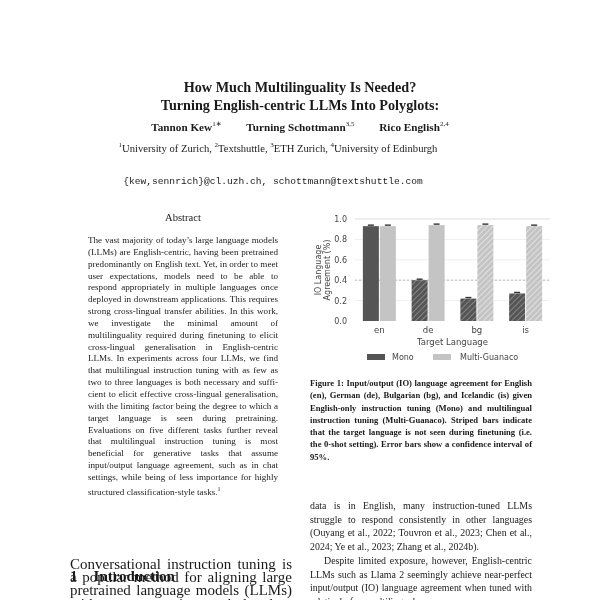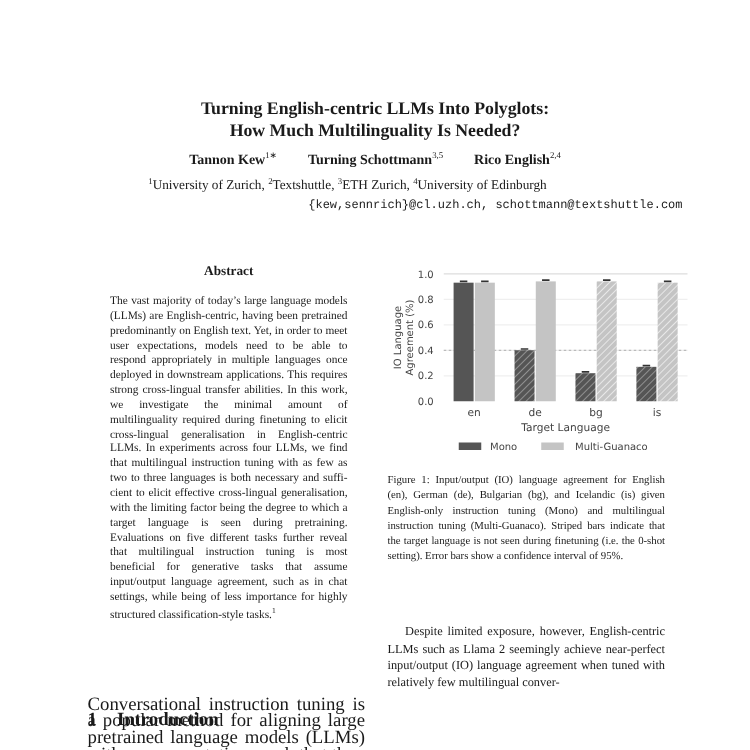--- a/index.html
+++ b/index.html
@@ -7,45 +7,45 @@
          font-family: "Liberation Serif", serif; color: #1a1a1a; }
   .title { position: absolute; top: 78px; left: 0; width: 600px; text-align: center;
            font-weight: bold; font-size: 14.2px; line-height: 18px; }
   .authors { position: absolute; top: 120px; left: 0; width: 600px; text-align: center;
              font-weight: bold; font-size: 11.2px; }
   .authors span { margin: 4px 11px; }
   .authors sup { font-weight: normal; font-size: 7px; }
   .affil { position: absolute; top: 141px; left: 0; width: 556px; text-align: center;
            font-size: 10.6px; }
   .affil sup { font-size: 7px; }
-  .emails { position: absolute; top: 158px; left: 0; width: 546px; text-align: right;
+  .emails { position: absolute; top: 176px; left: 0; width: 546px; text-align: center;
             font-family: "Liberation Mono", monospace; font-size: 9.6px; }
   .abstract-head { position: absolute; top: 212px; left: 88px; width: 190px;
-                   text-align: center; font-weight: bold; font-size: 10.6px; }
+                   text-align: center; font-weight: normal; font-size: 10.6px; }
   .abstract { position: absolute; top: 235px; left: 88px; width: 190px;
               font-size: 9.1px; line-height: 11.85px; text-align: justify; hyphens: manual; }
   .abstract sup { font-size: 6px; }
   .sec-head { position: absolute; top: 568px; left: 70px; font-weight: bold; font-size: 15px; }
   .sec-head .num { margin-right: 16px; }
   .intro { position: absolute; top: 558px; left: 70px; width: 222px;
            font-size: 15px; line-height: 13.2px; text-align: justify; }
   .chart { position: absolute; top: 210px; left: 305px; width: 250px; height: 150px; }
   .caption { position: absolute; top: 377px; left: 310px; width: 222px;
-             font-size: 8.6px; line-height: 12.3px; text-align: justify; }
+             font-size: 8.6px; line-height: 12.3px; text-align: justify; font-weight: bold; }
   .col2 { position: absolute; top: 499px; left: 310px; width: 222px;
           font-size: 9.9px; line-height: 13.7px; text-align: justify; }
   .col2 p { margin: 0; }
   .col2 .indent { text-indent: 14px; }
 </style>
 </head>
 <body>
 
 <div class="title">
+  <div>How Much Multilinguality Is Needed?</div>
   <div>Turning English-centric LLMs Into Polyglots:</div>
-  <div>How Much Multilinguality Is Needed?</div>
 </div>
 
 <div class="authors">
   <span><b>Tannon Kew</b><sup>1∗</sup></span>
   <span><b>Turning Schottmann</b><sup>3,5</sup></span>
   <span><b>Rico English</b><sup>2,4</sup></span>
 </div>
 
 <div class="affil">
   <sup>1</sup><span>University of Zurich, </span><sup>2</sup><span>Textshuttle, </span><sup>3</sup><span>ETH Zurich, </span><sup>4</sup><span>University of Edinburgh</span>
@@ -112,14 +112,15 @@
         <text x="87" y="150" font-size="8" fill="#444" font-family="DejaVu Sans, sans-serif">Mono</text>
         <rect x="128" y="144" width="18" height="6" fill="#c4c4c4"></rect>
         <text x="155" y="150" font-size="8" fill="#444" font-family="DejaVu Sans, sans-serif">Multi-Guanaco</text>
       </g>
   </svg>
 </div>
 
 <div class="caption">Figure 1: Input/output (IO) language agreement for English (en), German (de), Bulgarian (bg), and Ice­landic (is) given English-only instruction tuning (Mono) and multilingual instruction tuning (Multi-Guanaco). Striped bars indicate that the target language is not seen during finetuning (i.e. the 0-shot setting). Error bars show a confidence interval of 95%.</div>
 
 <div class="col2">
+  <p>data is in English, many instruction-tuned LLMs struggle to respond consistently in other languages (Ouyang et al., 2022; Touvron et al., 2023; Chen et al., 2024; Ye et al., 2023; Zhang et al., 2024b).</p>
   <p class="indent">Despite limited exposure, however, English-centric LLMs such as Llama 2 seemingly achieve near-perfect input/output (IO) language agreement when tuned with relatively few multilingual conver-</p>
 </div>
 
 </body></html>

